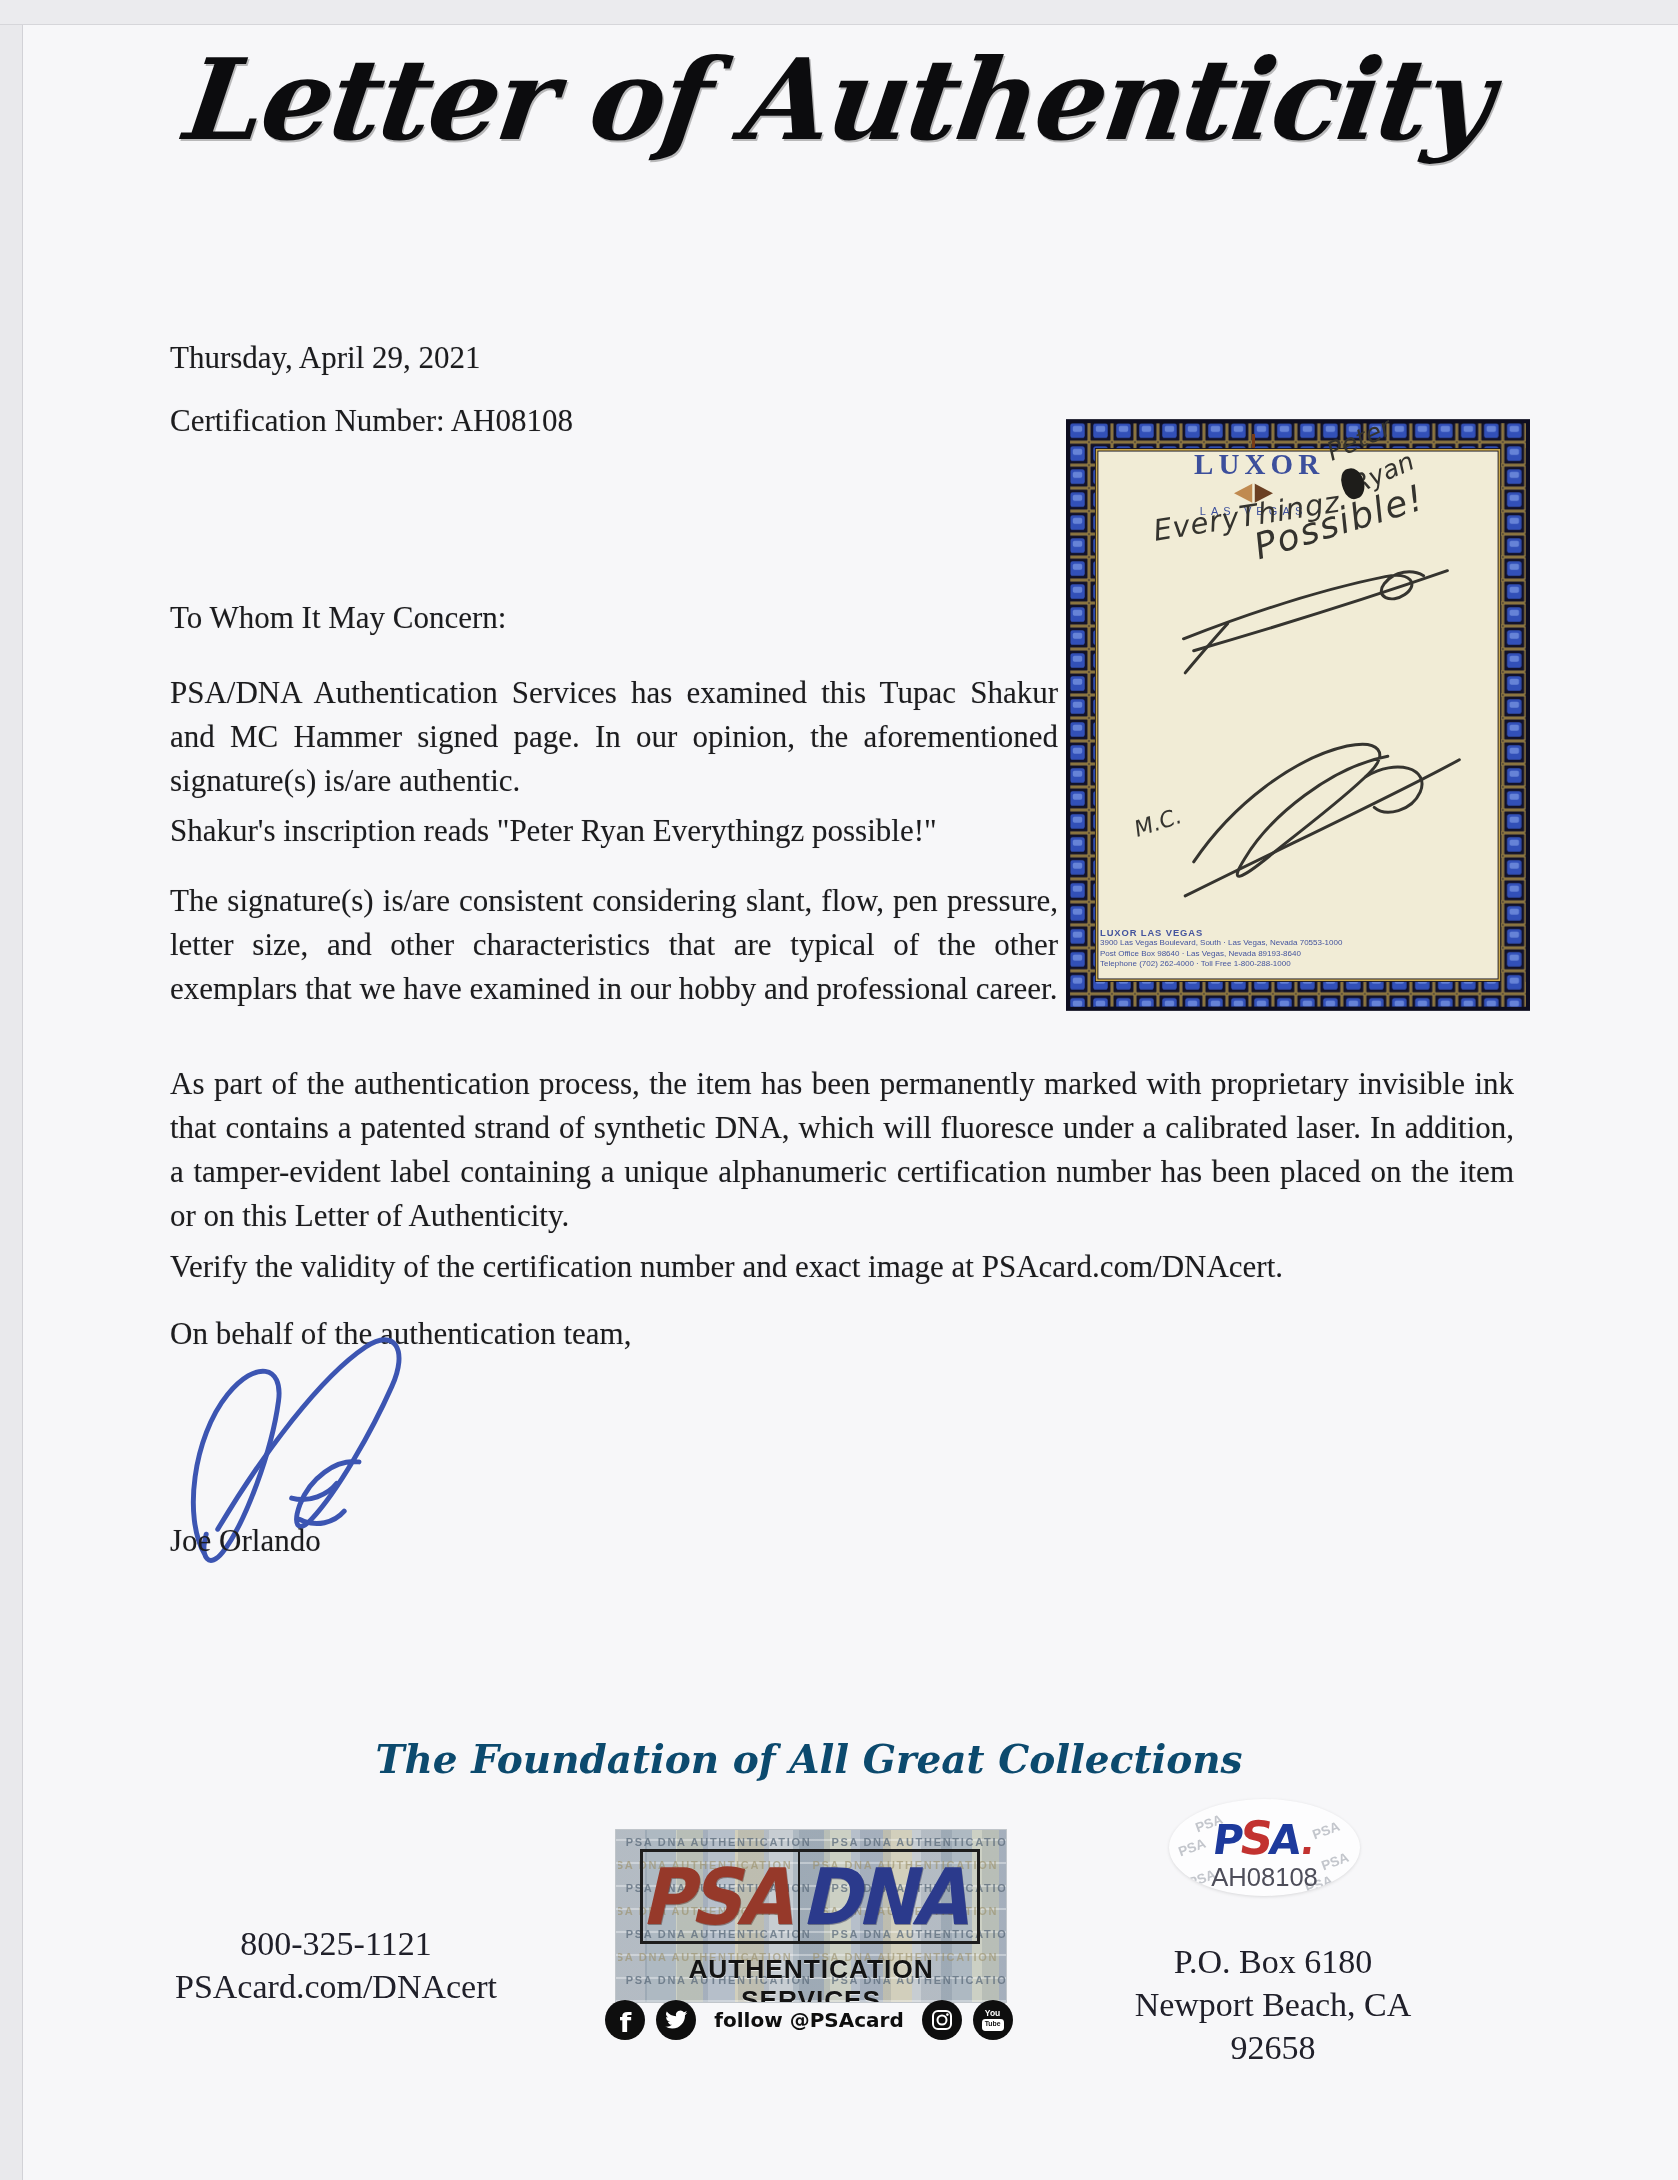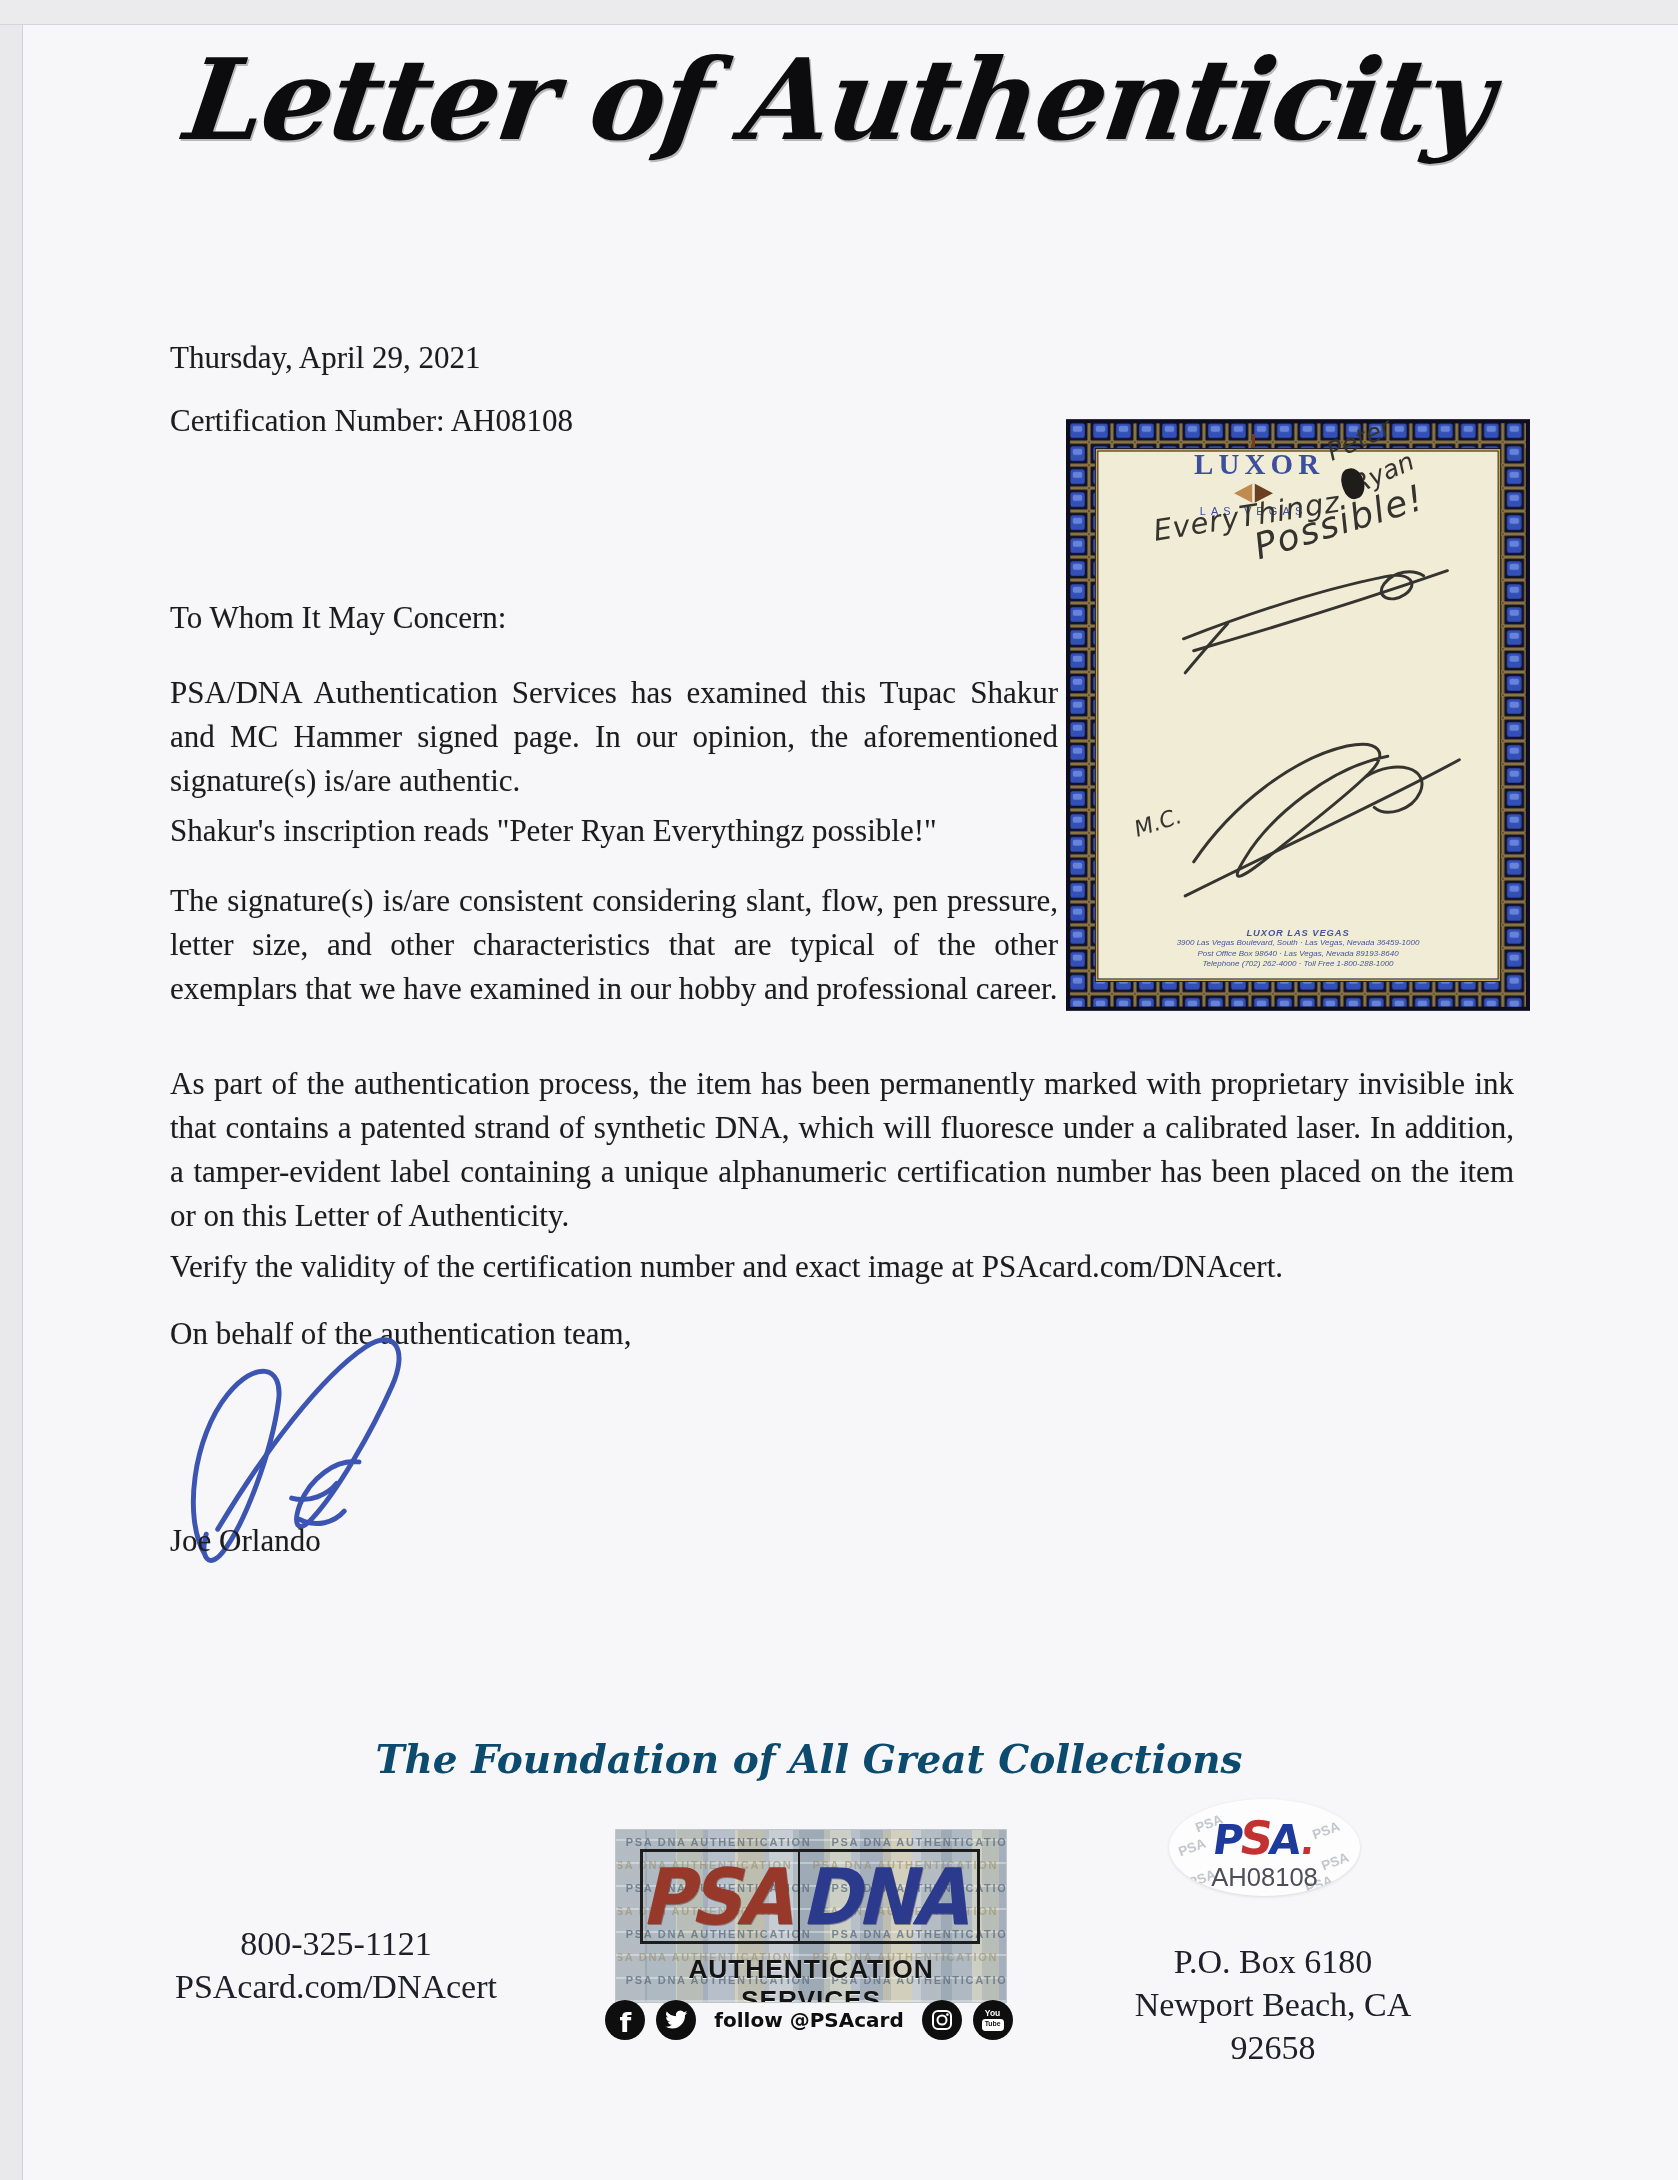--- a/index.html
+++ b/index.html
@@ -24,21 +24,21 @@
   .luxor-word{font-family:"Liberation Serif",serif;font-weight:bold;font-size:29px;letter-spacing:5.1px;}
   .luxor-pyr{display:block;margin:1.7px auto 0;}
   .luxor-city{font-family:"Liberation Sans",sans-serif;font-size:11px;letter-spacing:5.1px;margin-top:1.7px;}
   .hw{position:absolute;transform-origin:left top;font-family:"DejaVu Sans",sans-serif;font-style:italic;color:#34332e;white-space:nowrap;}
   .hw-peter{left:256px;top:20.4px;font-size:25.6px;transform:rotate(-24deg);}
   .hw-ryan{left:281px;top:53px;font-size:25.6px;transform:rotate(-24deg);}
   .hw-blot{position:absolute;left:276px;top:49px;width:22px;height:31px;background:#1e1d1a;border-radius:48% 52% 55% 45%;transform:rotate(-18deg);}
   .hw-l1{left:85px;top:95px;font-size:29px;letter-spacing:0.9px;transform:rotate(-9deg);}
   .hw-l2{left:183px;top:109px;font-size:36px;letter-spacing:1.7px;transform:rotate(-17deg);}
   .hw-mc{left:65px;top:399px;font-size:22px;transform:rotate(-18deg);color:#35342f;}
-  .photo-footer{left:34px;top:508px;width:396px;text-align:center;color:#44549e;font-family:"Liberation Sans",sans-serif;font-style:italic;}
+  .photo-footer{left:34px;top:508px;width:396px;text-align:left;color:#44549e;font-family:"Liberation Sans",sans-serif;}
   .photo-footer .ph{font-size:9.4px;font-weight:bold;letter-spacing:0.9px;}
   .photo-footer .pl{font-size:8px;line-height:10.6px;}
 
   
   .sig{left:175px;top:1322px;}
 
   .tagline{left:0;right:60px;top:1736px;text-align:center;}
   .tagline span{font-family:"DejaVu Serif",serif;font-style:italic;font-weight:bold;font-size:39px;color:#0c4a6e;}
 
   
@@ -158,21 +158,21 @@
       <div class="luxor-city">LAS VEGAS</div>
     </div>
     <div class="hw hw-peter">Peter</div>
     <div class="hw hw-ryan">Ryan</div>
     <div class="hw-blot"></div>
     <div class="hw hw-l1">EveryThingz</div>
     <div class="hw hw-l2">Possible!</div>
     <div class="hw hw-mc">M.C.</div>
     <div class="abs photo-footer">
       <div class="ph">LUXOR LAS VEGAS</div>
-      <div class="pl">3900 Las Vegas Boulevard, South · Las Vegas, Nevada 36459-1000</div>
+      <div class="pl">3900 Las Vegas Boulevard, South · Las Vegas, Nevada 70553-1000</div>
       <div class="pl">Post Office Box 98640 · Las Vegas, Nevada 89193-8640</div>
       <div class="pl">Telephone (702) 262-4000 · Toll Free 1-800-288-1000</div>
     </div>
   </div>
 
   <svg class="abs sig" width="230" height="247" viewBox="0 0 280 300">
     <g stroke="#3c55b2" stroke-width="6" fill="none" stroke-linecap="round">
       <path d="M36 282 C10 238 22 140 64 88 C98 46 132 52 126 96 C118 156 86 244 58 280 C42 300 30 288 38 258"></path>
       <path d="M52 252 C108 158 178 66 232 30 C268 6 284 34 264 78 C240 132 198 206 166 240 C150 257 143 247 152 222 C164 190 196 166 224 170"></path>
       <path d="M142 214 C163 220 186 210 197 196"></path>

